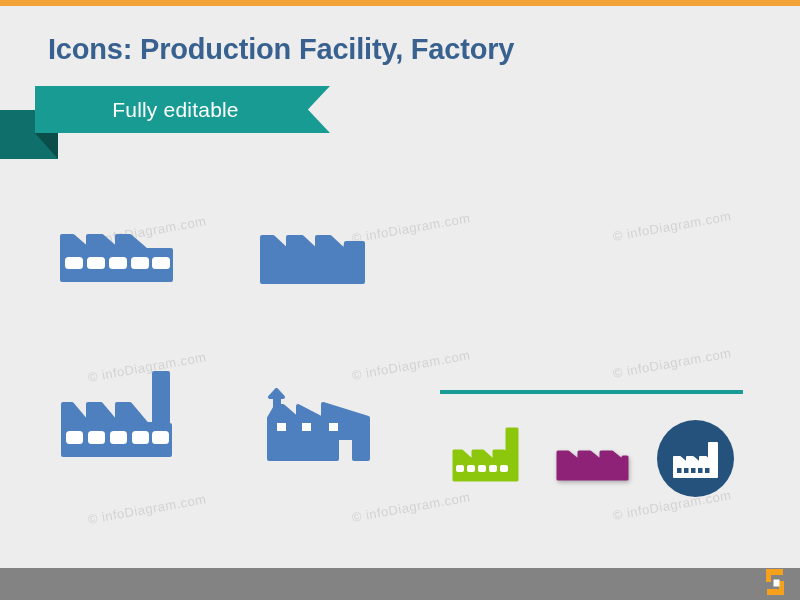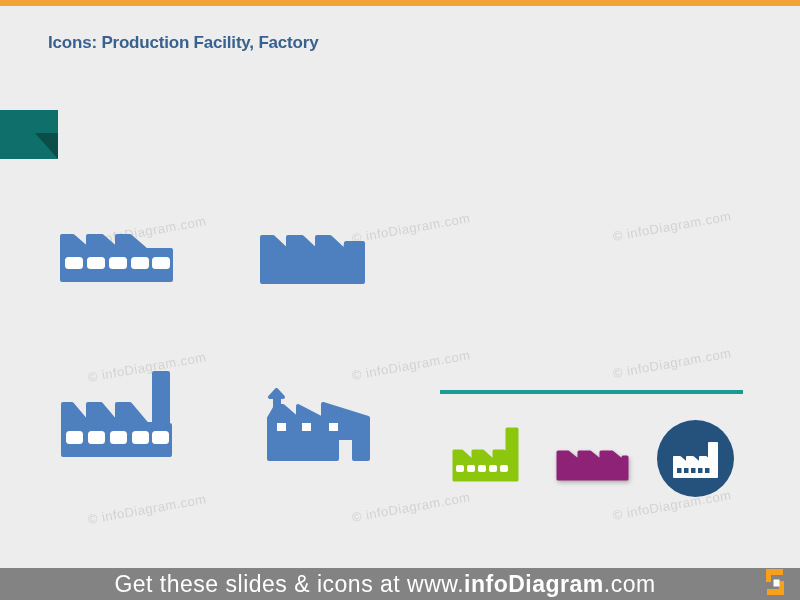--- a/index.html
+++ b/index.html
@@ -2,21 +2,21 @@
 <html><head>
 <meta charset="utf-8">
 <style>
   html,body{margin:0;padding:0;background:#ffffff;}
   .slide{
     position:relative;width:800px;height:600px;overflow:hidden;
     background:#EDEDED;font-family:"Liberation Sans",sans-serif;
   }
   .top-bar{position:absolute;left:0;top:0;width:800px;height:6px;background:#F2A338;}
   .title{
-    position:absolute;left:48px;top:33px;font-size:17px;font-weight:bold;
+    position:absolute;left:48px;top:33px;font-size:29px;font-weight:bold;
     color:#38618F;white-space:nowrap;letter-spacing:-0.2px;
   }
   .ribbon{
     position:absolute;left:35px;top:86px;width:295px;height:47px;background:#189B93;
     clip-path:polygon(0 0,100% 0,92.5% 50%,100% 100%,0 100%);
     display:flex;align-items:center;justify-content:center;
   }
   .ribbon-label{color:#FFFFFF;font-size:21px;letter-spacing:0.2px;padding-right:14px;}
   .accent-square{position:absolute;left:0;top:110px;width:58px;height:49px;background:#0F6F6B;}
   .fold{
@@ -51,20 +51,23 @@
 <body>
 
 <div class="slide">
 
   <div class="top-bar"></div>
 
   <div class="title">Icons: Production Facility, Factory</div>
 
   <div class="accent-square"></div>
   <div class="fold"></div>
+  <div class="ribbon">
+    <span class="ribbon-label">Fully editable</span>
+  </div>
 
   <span class="wm" style="left:88px;top:234px;">© infoDiagram.com</span>
   <span class="wm" style="left:352px;top:231px;">© infoDiagram.com</span>
   <span class="wm" style="left:613px;top:229px;">© infoDiagram.com</span>
   <span class="wm" style="left:88px;top:370px;">© infoDiagram.com</span>
   <span class="wm" style="left:352px;top:368px;">© infoDiagram.com</span>
   <span class="wm" style="left:613px;top:366px;">© infoDiagram.com</span>
   <span class="wm" style="left:88px;top:512px;">© infoDiagram.com</span>
   <span class="wm" style="left:352px;top:510px;">© infoDiagram.com</span>
   <span class="wm" style="left:613px;top:508px;">© infoDiagram.com</span>
@@ -119,22 +122,19 @@
     <circle cx="38.5" cy="38.5" r="38.5" fill="#24527D"></circle>
     <path class="ic-white" d="M17 57 L17 37 L23 37 L30 43 L30 37 L36 37 L43 43 L43 37 L49 37 L52 40 L52 23 L60 23 L60 57 Z" fill="#FFFFFF"></path>
     <rect x="20" y="48" width="4.5" height="5" fill="#24527D"></rect>
     <rect x="27" y="48" width="4.5" height="5" fill="#24527D"></rect>
     <rect x="34" y="48" width="4.5" height="5" fill="#24527D"></rect>
     <rect x="41" y="48" width="4.5" height="5" fill="#24527D"></rect>
     <rect x="48" y="48" width="4.5" height="5" fill="#24527D"></rect>
   </svg>
 
   <div class="footer-bar"></div>
-  <div class="footer-text">
-    <span>Get these slides &amp; icons at www.</span><span class="brand">infoDiagram</span><span>.com</span>
-  </div>
   <svg class="logo" width="22" height="26" viewBox="0 0 22 26">
     <path d="M2 0 H19 V6 H7 V13 H2 Z" fill="#F6A01B"></path>
     <path d="M20 26 H3 V20 H15 V12 H20 Z" fill="#F6A01B"></path>
     <rect x="9.5" y="10.5" width="6" height="7" fill="#FFFFFF"></rect>
   </svg>
 
 </div>
 
 </body></html>

